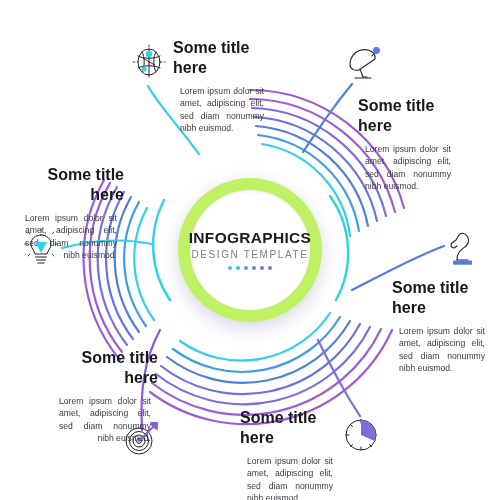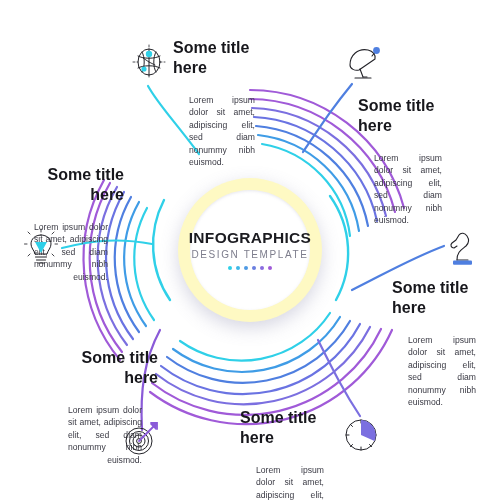--- a/index.html
+++ b/index.html
@@ -9,21 +9,21 @@
     font-family:"Liberation Sans", sans-serif;
     overflow:hidden;
     position:relative;
   }
   #stage{position:relative;width:500px;height:500px;overflow:hidden;}
 
   
   .center-wrap{
     position:absolute;left:178px;top:178px;width:144px;height:144px;
     border-radius:50%;
-    background:#fef9c3;
+    background:#bef264;
     box-shadow:0 6px 18px rgba(120,120,160,0.30);
   }
   .center-inner{
     position:absolute;left:12px;top:12px;width:120px;height:120px;
     border-radius:50%;
     background:#ffffff;
     box-shadow:inset 0 1px 3px rgba(160,160,190,0.25);
   }
   .center-text{
     position:absolute;left:0;top:0;width:144px;height:144px;
@@ -39,21 +39,21 @@
   .dots{display:flex;gap:4px;margin-top:6px;}
   .dot{width:4px;height:4px;border-radius:50%;}
 
   
   .item{position:absolute;width:118px;}
   .item .t{
     font-size:16px;font-weight:bold;color:#17171c;
     line-height:1.25;margin:0 0 4px 0;
   }
   .item .b{
-    font-size:8.6px;color:#3a3a44;line-height:1.45;margin:16px;
+    font-size:8.6px;color:#3a3a44;line-height:1.45;margin:7px;
     text-align:justify;
   }
   .item.right-al .t,.item.right-al .b{text-align:right;}
   .item.right-al .b{text-align:justify;text-align-last:right;}
 
   .icon{position:absolute;}
 </style>
 </head>
 <body>
 

